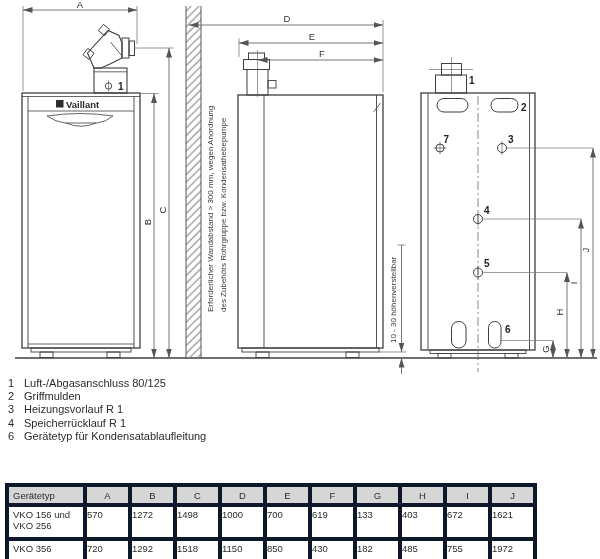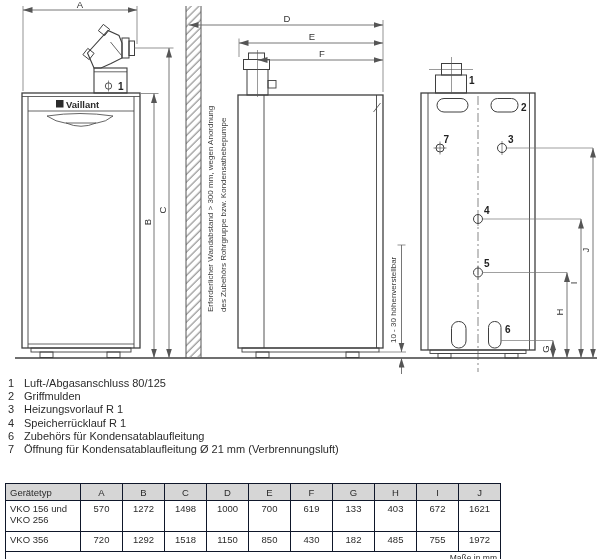--- a/index.html
+++ b/index.html
@@ -15,26 +15,26 @@
 
   .legend{position:absolute;left:8px;top:377px;font-size:11px;line-height:13.2px;color:#2b2b2b;}
   .legend-row{white-space:nowrap;}
   .legend-num{display:inline-block;width:16px;}
 
   table.dim-table{
     position:absolute;left:5px;top:483px;width:481px;
     border-collapse:collapse;table-layout:fixed;
     font-size:9.5px;color:#2b2b2b;border:1.5px solid #3f3f3f;
   }
-  .dim-table th,.dim-table td{border:1px solid #0f172a;padding:0;}
+  .dim-table th,.dim-table td{border:4px solid #0f172a;padding:0;}
   .dim-table th{background:#d6d6d6;font-weight:normal;height:16px;}
   .dim-table th.c0{text-align:left;padding-left:4px;width:70px;}
   .dim-table th.cn{text-align:center;width:41px;}
   .dim-table td.type{text-align:left;padding-left:4px;vertical-align:top;padding-top:2px;}
-  .dim-table td.val{text-align:center;vertical-align:top;padding-top:2px;}
+  .dim-table td.val{vertical-align:top;padding-top:2px;}
   .dim-table tr.r1 td{height:28px;}
   .dim-table tr.r2 td{height:17px;}
   .dim-table tr.rf td{height:12px;border-top:1px solid #3f3f3f;text-align:right;
     font-size:8.5px;padding-right:3px;}
 </style>
 </head>
 <body>
 
 <div class="page">
 
@@ -216,22 +216,21 @@
     </g>
     <text class="dim-text" x="588.5" y="250" text-anchor="middle" transform="rotate(-90 588.5 250)">J</text>
   </svg>
 
   
   <div class="legend">
     <div class="legend-row"><span class="legend-num">1</span><span>Luft-/Abgasanschluss 80/125</span></div>
     <div class="legend-row"><span class="legend-num">2</span><span>Griffmulden</span></div>
     <div class="legend-row"><span class="legend-num">3</span><span>Heizungsvorlauf R 1</span></div>
     <div class="legend-row"><span class="legend-num">4</span><span>Speicherrücklauf R 1</span></div>
-    <div class="legend-row"><span class="legend-num">6</span><span>Zubehörs für Kondensatablaufleitung</span></div>
-    <div class="legend-row"><span class="legend-num">7</span><span>Öffnung für Kondensatablaufleitung Ø 21 mm (Verbrennungsluft)</span></div>
+    <div class="legend-row"><span class="legend-num">6</span><span>Gerätetyp für Kondensatablaufleitung</span></div>
   </div>
 
   
   <table class="dim-table">
     <tbody>
         <tr>
       <th class="c0">Gerätetyp</th>
       <th class="cn">A</th>
       <th class="cn">B</th>
       <th class="cn">C</th>

